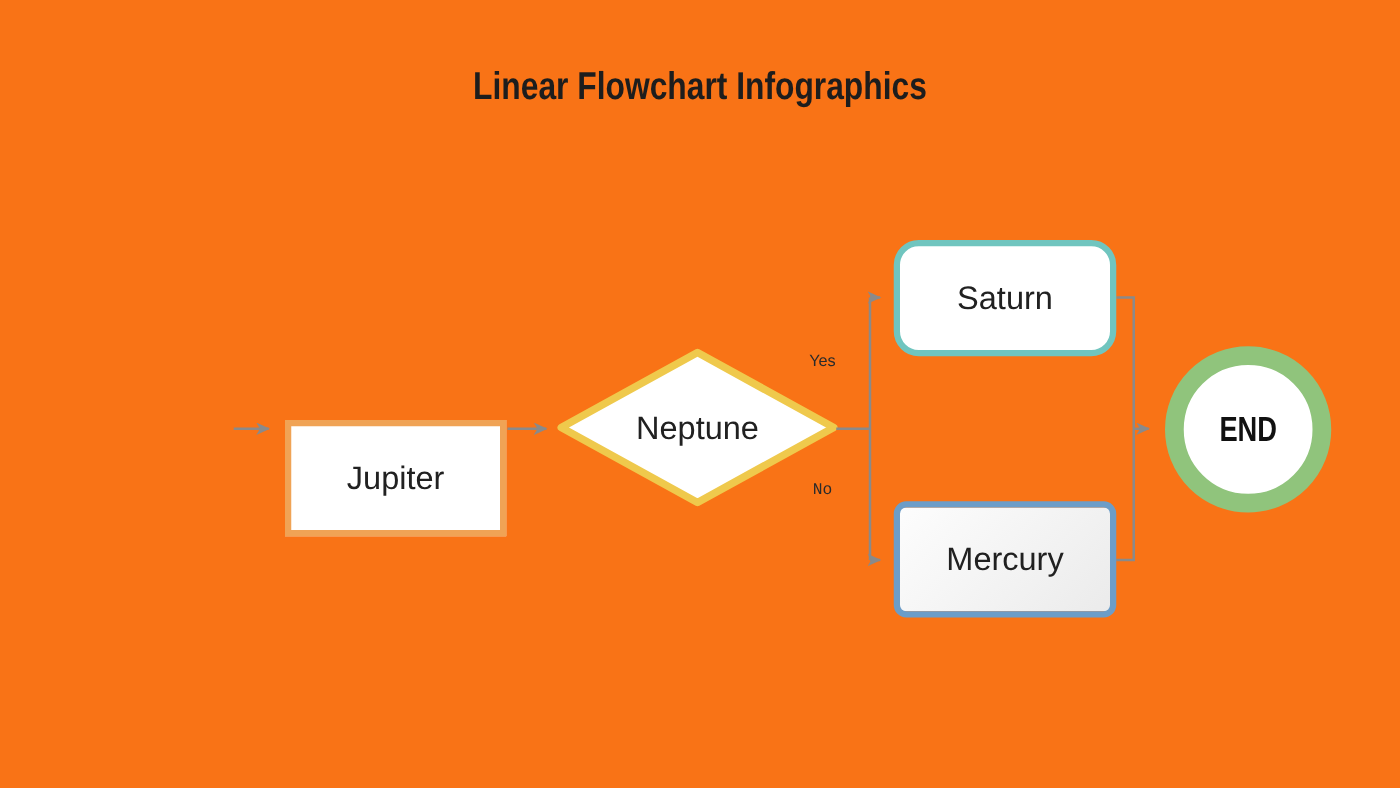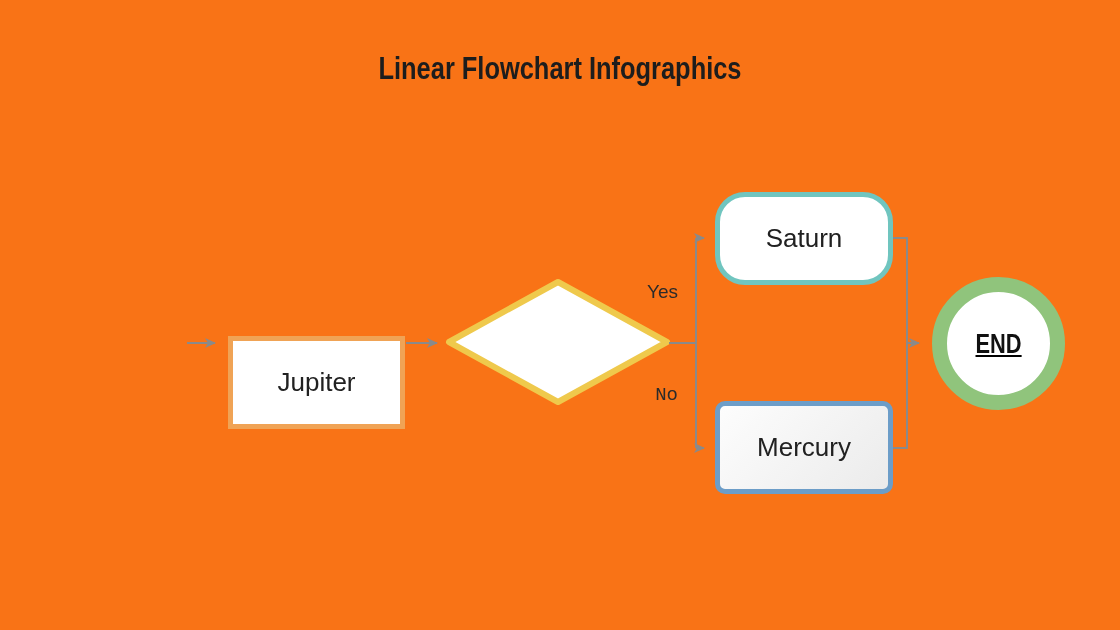--- a/index.html
+++ b/index.html
@@ -40,21 +40,21 @@
     background: #ffffff;
   }
   .node-jupiter {
     left: 228px; top: 296px; width: 177px; height: 93px;
     border: 5px solid #F0A355;
     margin-top: 40px;
   }
   .node-saturn {
     left: 715px; top: 192px; width: 178px; height: 93px;
     border: 5px solid #70C5BF;
-    border-radius: 30px;
+    border-radius: 20px;
   }
   .node-mercury {
     left: 715px; top: 401px; width: 178px; height: 93px;
     border: 5px solid #6C9DC8;
     border-radius: 10px;
     background: linear-gradient(135deg, #fdfdfd 0%, #ebebeb 100%);
   }
   .node-neptune-label {
     left: 448px; top: 281px; width: 220px; height: 122px;
     background: transparent;
@@ -77,28 +77,27 @@
     transform-origin: center;
     white-space: nowrap;
   }
   .terminal-start {
     left: 54px; top: 277px; width: 132px; height: 132px;
     border: 14px solid #E3503C;
   }
   .terminal-end {
     left: 932px; top: 277px; width: 133px; height: 133px;
     border: 15px solid #90C47C;
-    text-decoration: underline;
   }
   .branch-label {
     position: absolute;
-    font-size: 19px;
+    font-size: 13px;
     color: #2b2b2b;
     width: 40px;
-    text-align: right;
+    text-align: center;
   }
   .branch-label-yes { left: 638px; top: 281px; }
   .branch-label-no  { left: 638px; top: 384px; font-family: Liberation Mono, monospace; }
 </style>
 </head>
 <body>
 
 <div class="canvas">
 
   <div class="title">Linear Flowchart Infographics</div>
@@ -125,20 +124,23 @@
     <path d="M893,238 H907 V448 H893" stroke="#8A8A8A" stroke-width="2" fill="none"></path>
 
     <path d="M907,343 H919" stroke="#8A8A8A" stroke-width="2" fill="none" marker-end="url(#ah)"></path>
   </svg>
 
 
   <div class="node node-jupiter">
     <span>Jupiter</span>
   </div>
 
+  <div class="node node-neptune-label">
+    <span>Neptune</span>
+  </div>
 
   <div class="branch-label branch-label-yes">Yes</div>
   <div class="branch-label branch-label-no">No</div>
 
   <div class="node node-saturn">
     <span>Saturn</span>
   </div>
 
   <div class="node node-mercury">
     <span>Mercury</span>

